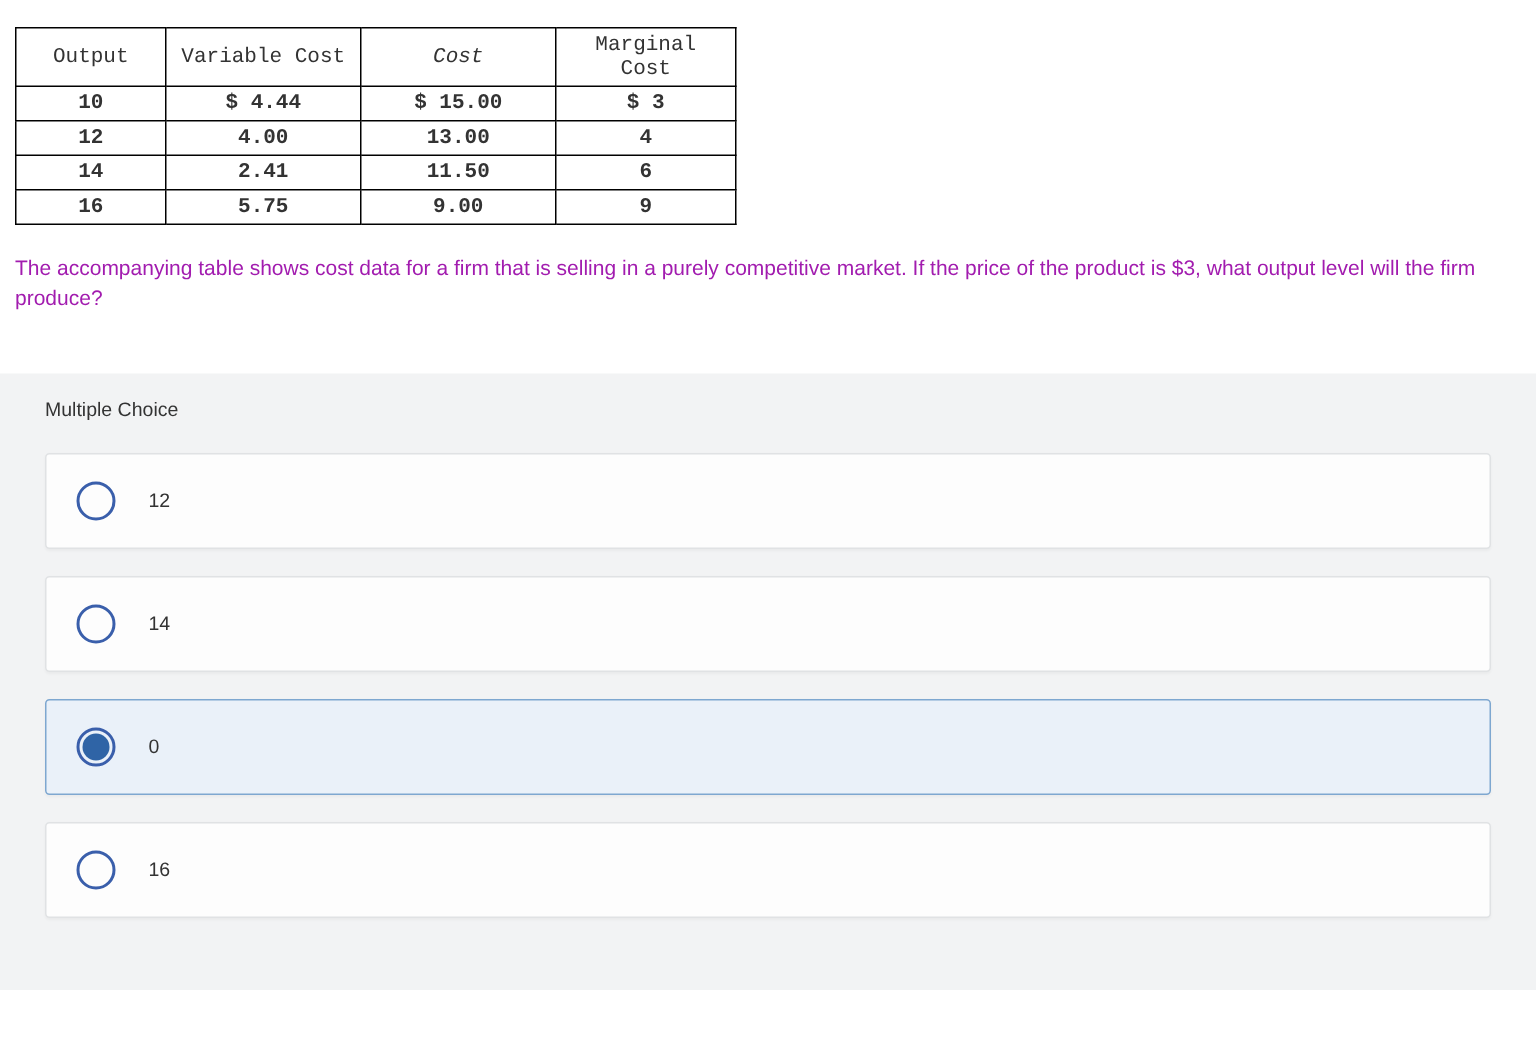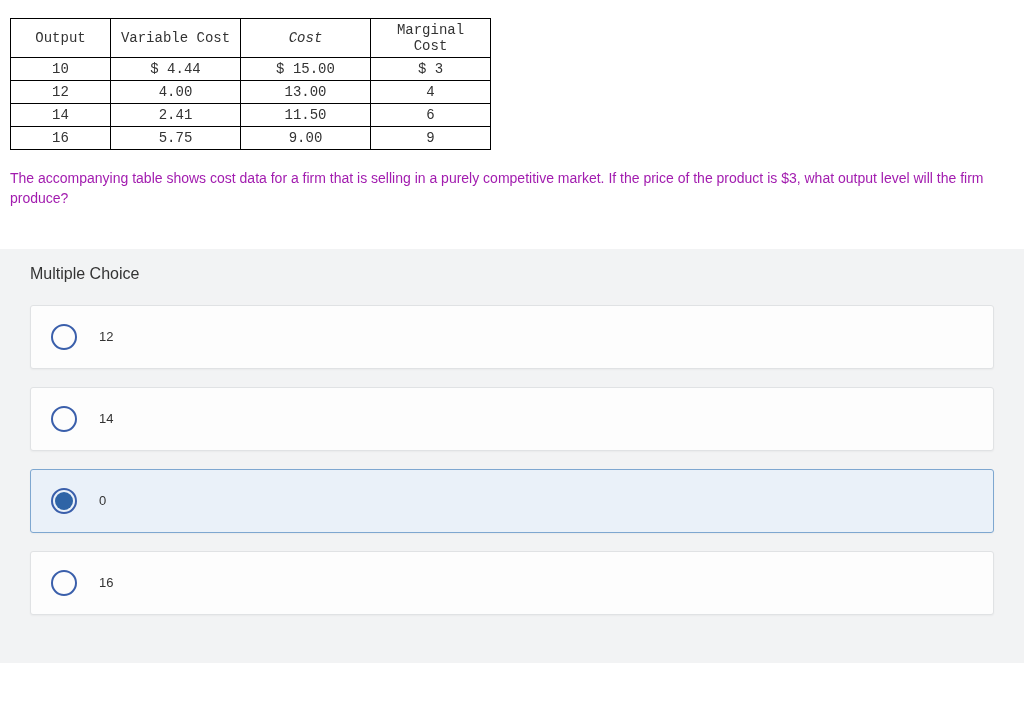--- a/index.html
+++ b/index.html
@@ -15,41 +15,41 @@
   .data-table {
     border-collapse: collapse;
     margin: 18px 0 0 10px;
     font-family: "Courier New", monospace;
     font-size: 14px;
   }
   .data-table th, .data-table td {
     border: 1px solid #000;
     padding: 3px 6px;
     text-align: center;
-    font-weight: normal;
+    font-weight: bold;
   }
   .data-table th { font-weight: normal; }
   .col-output { width: 100px; }
   .col-var { width: 130px; }
   .col-cost { width: 130px; font-style: italic; }
   .col-marg { width: 120px; }
   .question-text {
     margin: 18px 10px 0 10px;
     font-size: 14px;
     line-height: 1.45;
     color: #a21caf;
   }
   .mc-section {
     margin-top: 40px;
     background: #f2f3f4;
     padding: 0;
   }
   .mc-header {
     padding: 16px 30px 22px 30px;
-    font-size: 16px;
+    font-size: 13px;
     color: #333;
   }
   .options {
     padding: 0 30px 30px 30px;
   }
   .option {
     display: flex;
     align-items: center;
     background: #fdfdfd;
     border: 1px solid #e0e2e4;

